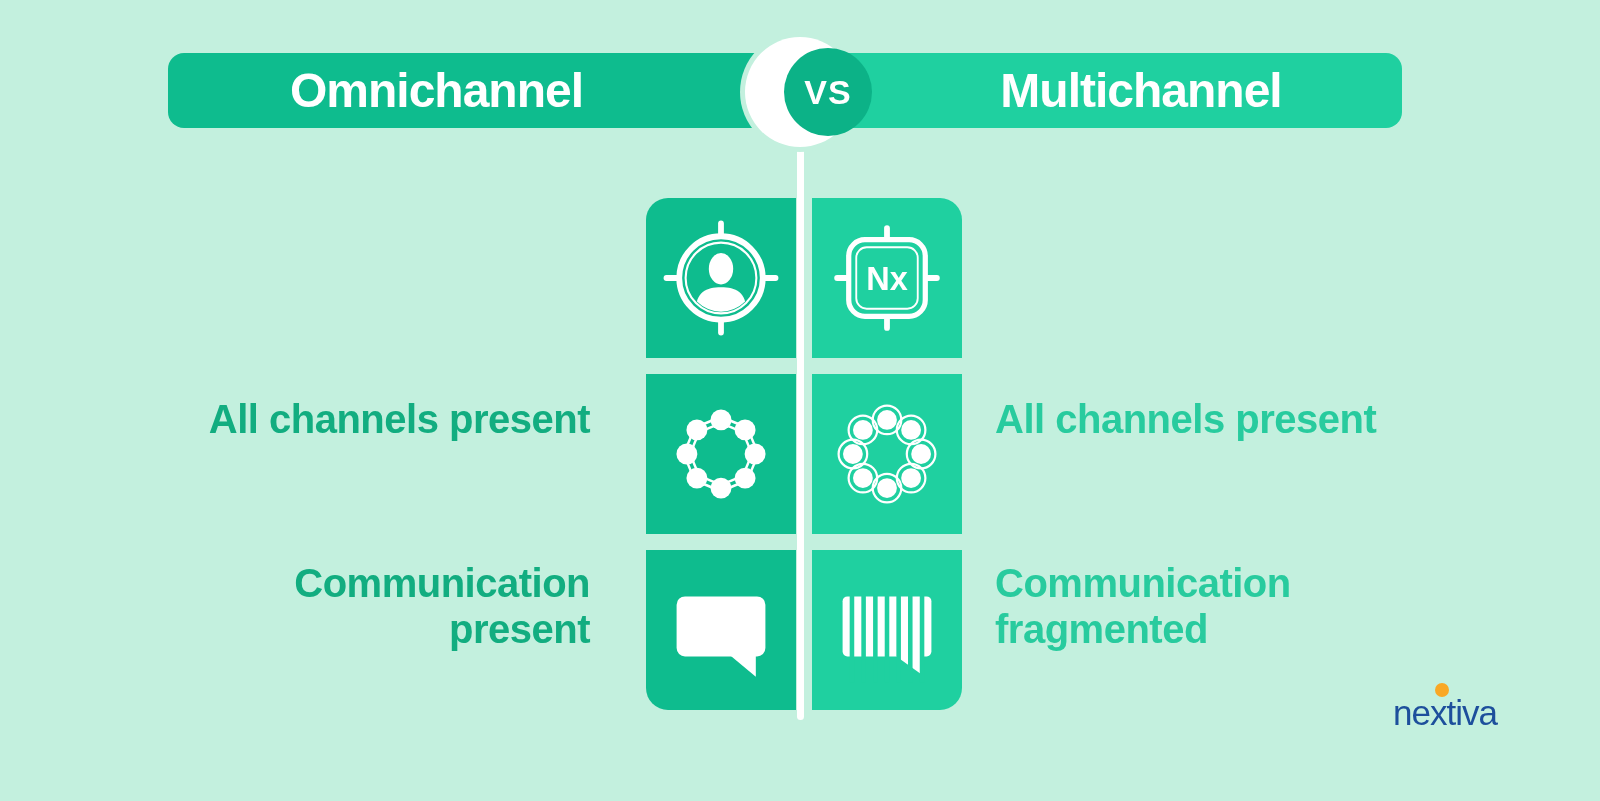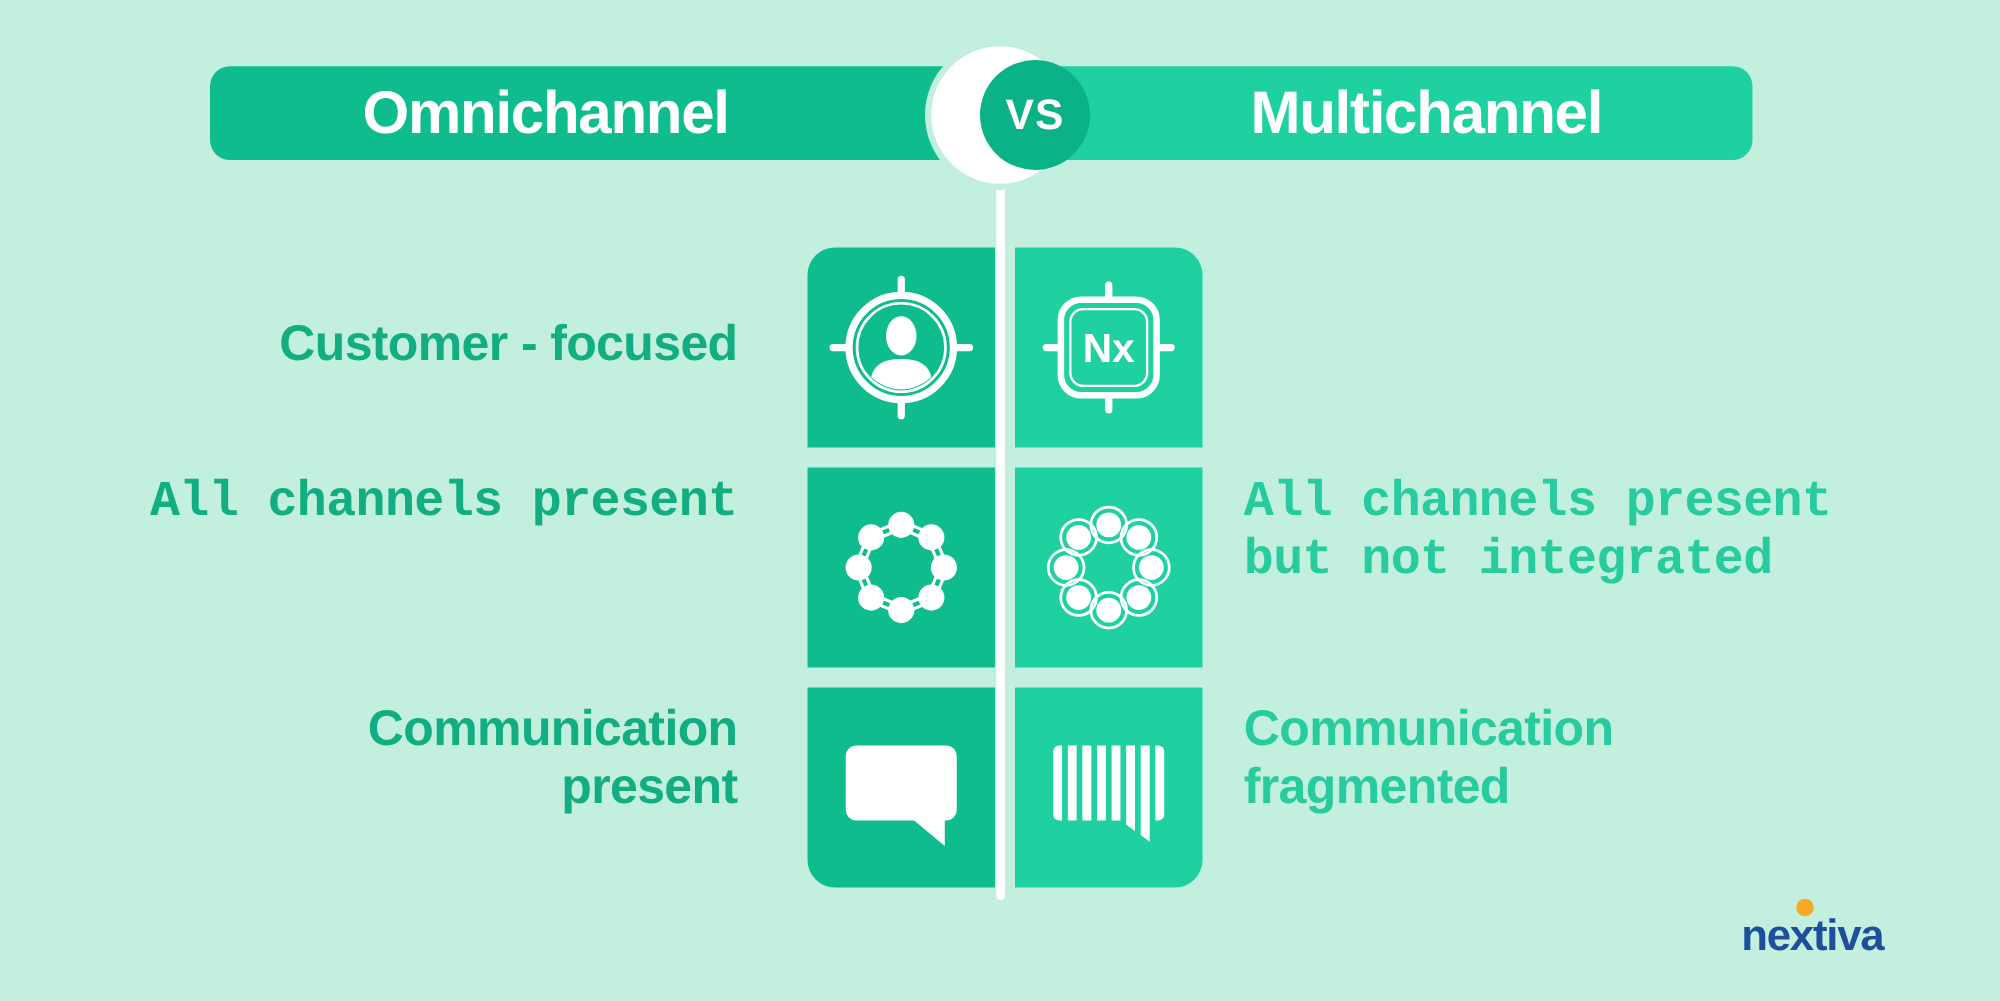--- a/index.html
+++ b/index.html
@@ -37,23 +37,23 @@
   .tile{display:flex; align-items:center; justify-content:center;}
   .tile.l{background:var(--g-dark);}
   .tile.r{background:var(--g-light);}
   .tl{border-radius:22px 0 0 0;} .tr{border-radius:0 22px 0 0;}
   .bl{border-radius:0 0 0 22px;} .br{border-radius:0 0 22px 0;}
   
   .lbl{position:absolute; font-size:40px; font-weight:bold; line-height:46px; letter-spacing:-0.5px; width:520px; z-index:3;}
   .lbl span{display:block;}
   .lbl-left{right:1010px; text-align:right; color:var(--txt-left);}
   .lbl-right{left:995px; text-align:left; color:var(--txt-right);}
-  .row1{top:252px;} .row2{top:380px;font-family:Liberation Mono, monospace;} .row3{top:560px;}
-  
-  .logo{position:absolute; left:1393px; top:693px; font-size:35px; font-weight:bold; color:var(--logo-blue); letter-spacing:-1px; display:flex; z-index:3;margin-top:36px;}
+  .row1{top:252px;} .row2{top:396px;} .row3{top:560px;}
+  
+  .logo{position:absolute; left:1393px; top:693px; font-size:35px; font-weight:normal; color:var(--logo-blue); letter-spacing:-1px; display:flex; z-index:3;}
   .logo .lx{position:relative;}
   .logo .dot{position:absolute; left:5px; top:-10px; width:14px; height:14px; border-radius:50%; background:var(--logo-orange);}
 </style>
 </head>
 <body>
 
 <div class="canvas">
 
   <div class="bar bar-left">
     <span class="bar-title">Omnichannel</span>
@@ -165,31 +165,26 @@
           <rect x="38.4" y="18" width="3.8" height="76"></rect>
           <rect x="48.1" y="18" width="3.8" height="76"></rect>
           <rect x="57.8" y="18" width="3.8" height="76"></rect>
           <rect x="67.5" y="18" width="3.8" height="76"></rect>
           <rect x="77.3" y="18" width="3.8" height="76"></rect>
         </g>
       </svg>
     </div>
   </div>
 
-  <div class="lbl lbl-left row1">
-    <span>Customer - focused</span>
-    <span></span>
-  </div>
 
   <div class="lbl lbl-left row2">
     <span>All channels present</span>
   </div>
   <div class="lbl lbl-right row2">
     <span>All channels present</span>
-    <span>but not integrated</span>
   </div>
 
   <div class="lbl lbl-left row3">
     <span>Communication</span>
     <span>present</span>
   </div>
   <div class="lbl lbl-right row3">
     <span>Communication</span>
     <span>fragmented</span>
   </div>

